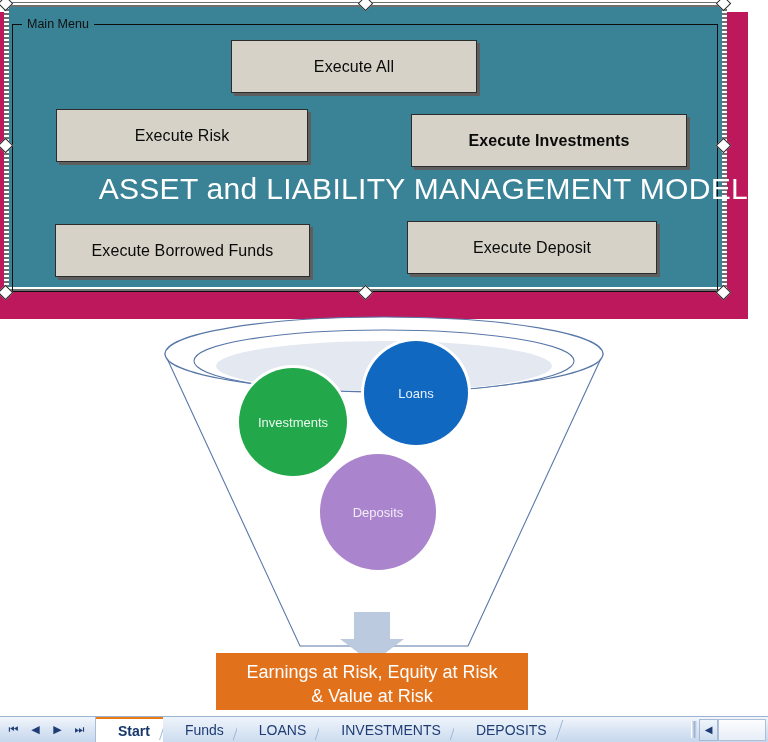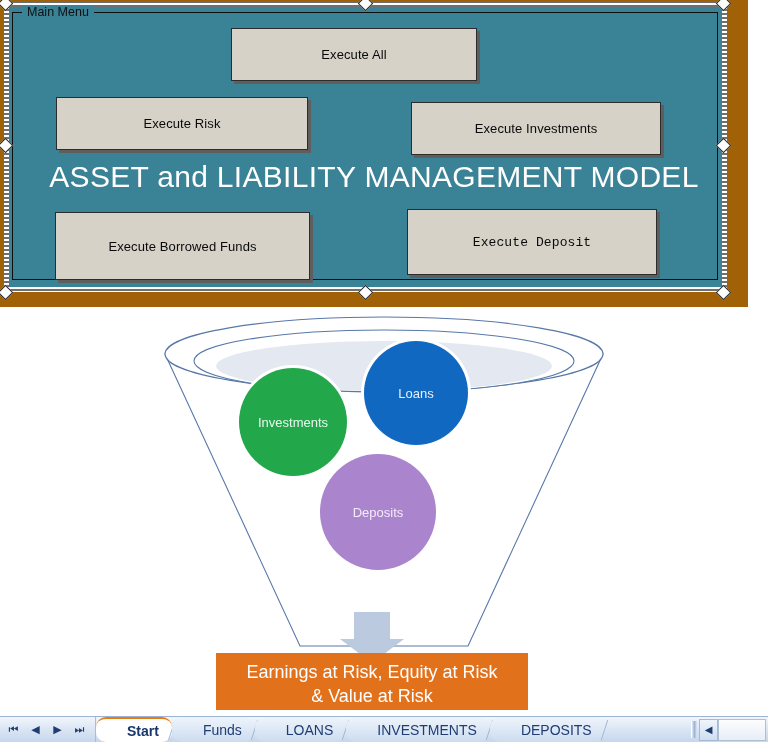--- a/index.html
+++ b/index.html
@@ -6,22 +6,22 @@
   body{
     width:768px;height:742px;
     background:#ffffff;
     font-family:"Liberation Sans", sans-serif;
     overflow:hidden;
     position:relative;
   }
 
   
   #teal-panel{
-    position:absolute;left:0;top:0;width:748px;height:307px;
-    background:#a16207;
+    position:absolute;left:0;top:12px;width:748px;height:307px;
+    background:#be185d;
   }
 
   
   #selection-frame{
     position:absolute;left:4px;top:2px;width:723px;height:290px;
     border:5px solid transparent;
     background:
       repeating-linear-gradient(0deg,#6f6f6f 0 2px, #ffffff 2px 4px);
     background-clip:border-box;
     box-sizing:border-box;
@@ -53,35 +53,35 @@
   }
 
   
   .xlbtn{
     position:absolute;
     background:#d6d2c8;
     border:1px solid #2c2c2c;
     box-shadow:3px 3px 0 0 #5e5e5e;
     display:flex;align-items:center;justify-content:center;
     color:#0a0a0a;
-    font-size:13px;
+    font-size:16px;
     letter-spacing:.1px;
     box-sizing:border-box;
     z-index:8;
     cursor:default;
   }
   #btn-all   {left:231px;top:28px; width:246px;height:53px;}
   #btn-loan  {left:56px; top:97px; width:252px;height:53px;}
-  #btn-inv   {left:411px;top:102px;width:250px;height:53px;}
-  #btn-borrow{left:55px; top:212px;width:255px;height:68px;}
-  #btn-dep   {left:407px;top:209px;width:250px;height:66px;font-family:Liberation Mono, monospace;}
+  #btn-inv   {left:411px;top:102px;width:276px;height:53px;font-weight:bold;}
+  #btn-borrow{left:55px; top:212px;width:255px;height:53px;}
+  #btn-dep   {left:407px;top:209px;width:250px;height:53px;}
 
   #panel-title{
     position:absolute;left:0;top:160px;width:748px;
-    text-align:center;
+    text-align:right;
     color:#ffffff;
     font-size:30px;
     font-weight:400;
     letter-spacing:.3px;
     white-space:nowrap;
     z-index:7;
   }
 
   
   #funnel-art{
@@ -103,26 +103,25 @@
     border-right:1px solid #a7bcd6;
   }
   .navbtn{
     width:13px;height:13px;display:flex;align-items:center;justify-content:center;
     color:#1f3d73;font-size:11px;line-height:1;cursor:default;
   }
   #tabs{display:flex;align-items:stretch;flex:1;min-width:0;overflow:hidden;}
   .tab{
     position:relative;
     display:flex;align-items:center;
-    padding:0 13px 0 31px;
+    padding:0 13px 0 22px;
     color:#1f3d73;
     white-space:nowrap;
     cursor:default;
     background:linear-gradient(#eef4fb 0%, #dce7f5 55%, #cbdcef 100%);
-    border-radius:10px;
   }
   .tab::before{
     content:"";position:absolute;left:0;top:0;bottom:0;width:13px;
     background:#ffffff;
     clip-path:polygon(100% 0,100% 0,0 100%,0 100%);
   }
   .tab.active{
     background:#ffffff;
     font-weight:bold;
     color:#17366b;

